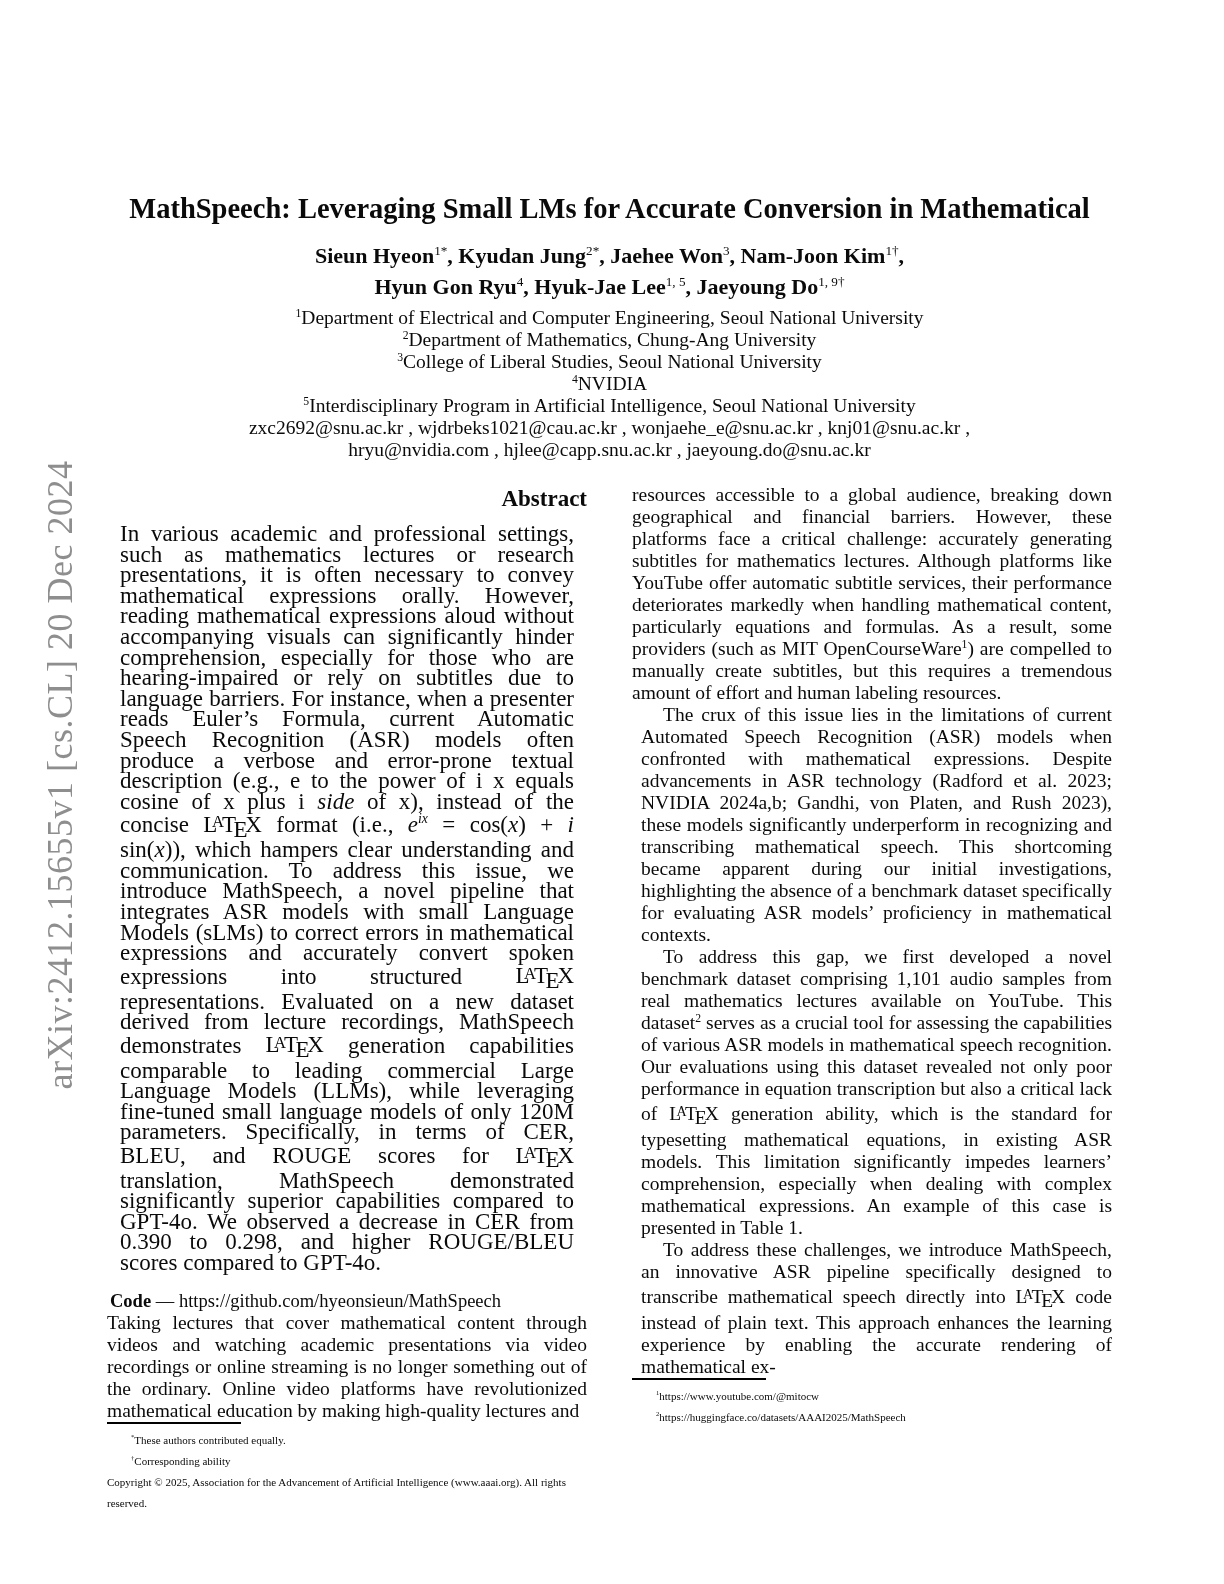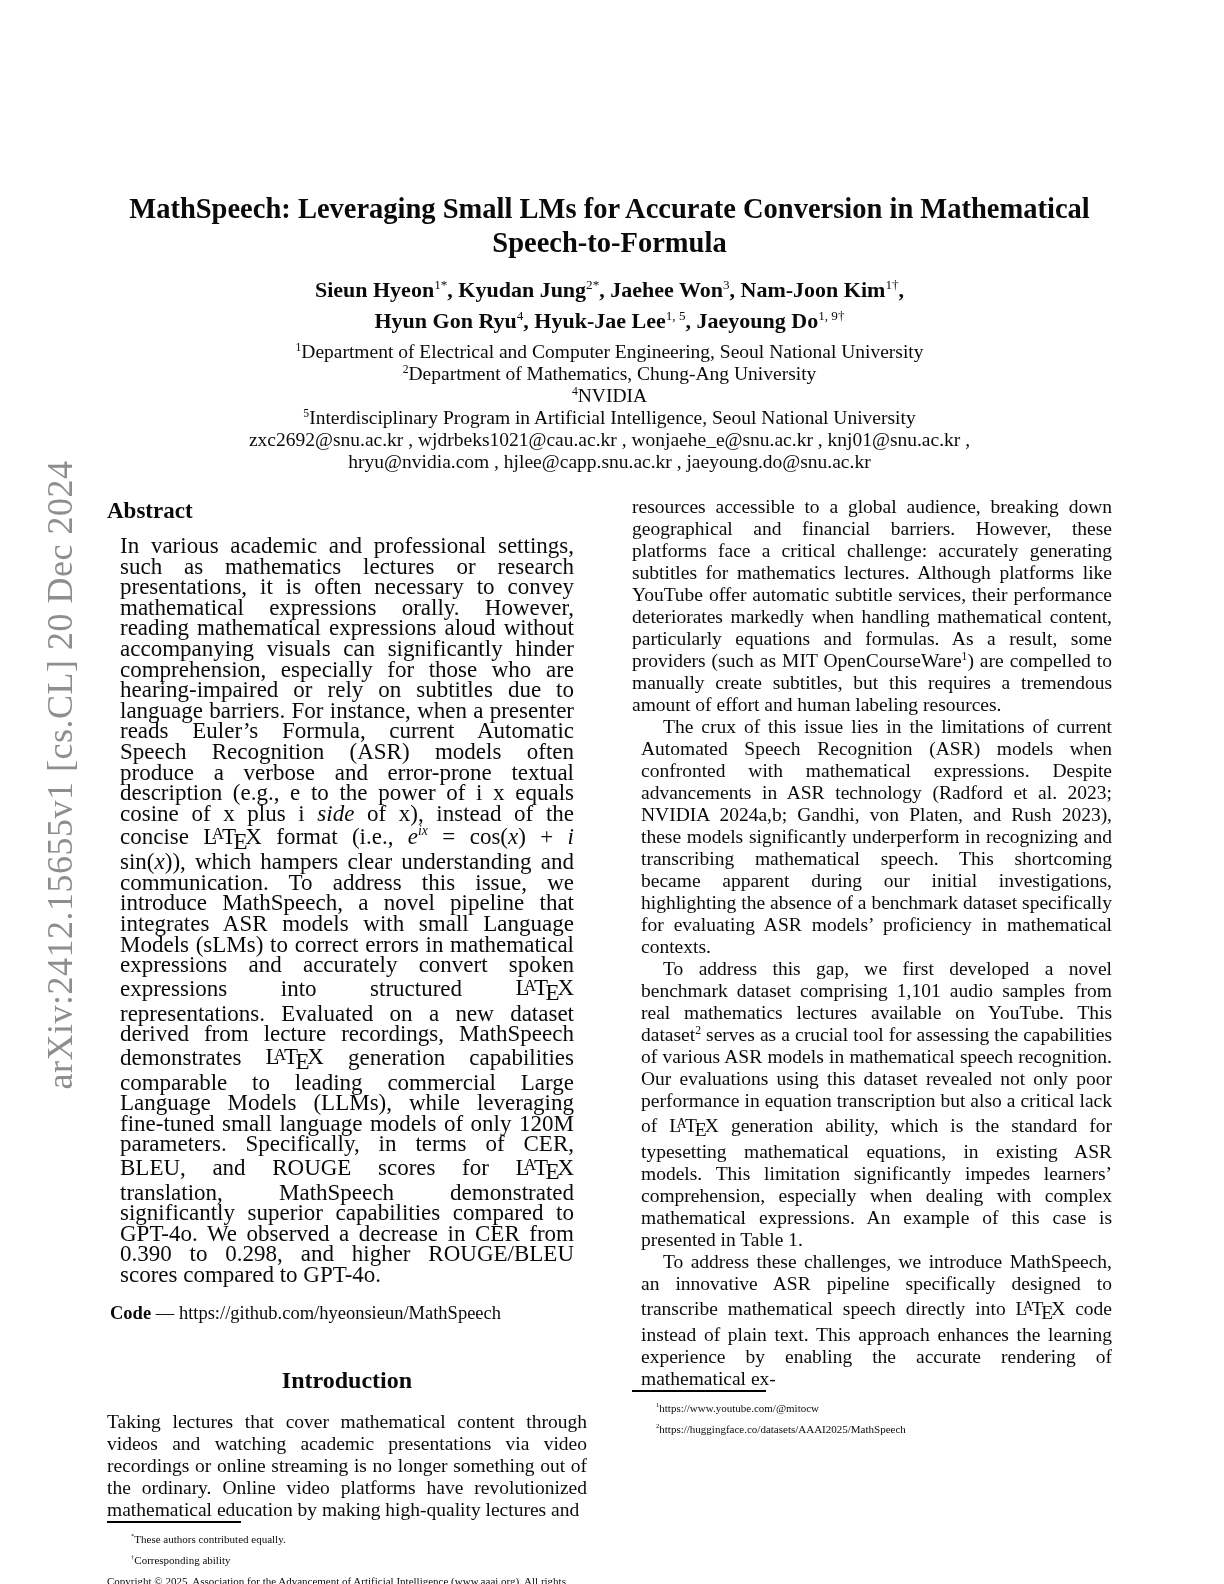--- a/index.html
+++ b/index.html
@@ -25,21 +25,21 @@
 
   .title { font-size:28.5px; line-height:34px; font-weight:700; text-align:center; }
   .authors { margin-top:14px; font-size:22px; line-height:31px; font-weight:700; text-align:center; }
   .authors sup { font-weight:400; }
   .affils { margin-top:5px; font-size:19.5px; line-height:22px; text-align:center; }
   .emails { font-size:19.5px; line-height:22px; text-align:center; }
 
   .columns { display:flex; gap:45px; margin-top:23px; height:897px; }
   .col { width:480px; display:flex; flex-direction:column; }
 
-  .abstract-heading { font-size:23px; line-height:28px; font-weight:700; text-align:left; margin:1px 0 11px 0; }
+  .abstract-heading { font-size:23px; line-height:28px; font-weight:700; text-align:right; margin:1px 0 11px 0; }
   .abstract-body { font-size:23px; line-height:20.6px; text-align:justify; padding:0 13px; hyphens:auto; }
   .code-line { margin-top:16px; font-size:18.5px; line-height:22px; padding:0 3px; }
   .code-line b { font-weight:700; }
   .section-heading { margin-top:42px; margin-bottom:17px; font-size:24px; line-height:28px; font-weight:700; text-align:center; }
   .body-para { font-size:19.5px; line-height:22px; text-align:justify; margin:0; hyphens:auto; }
   .body-para.indent { text-indent:22px;margin-left:9px; }
 
   .footnotes { margin-top:auto; font-size:11px; line-height:21px; }
   .fn-rule { width:134px; border-top:2px solid #000; margin-bottom:6px; }
   .fn { text-indent:24px; }
@@ -56,49 +56,48 @@
 <body>
 
 <div class="page">
 
   <div class="watermark">arXiv:2412.15655v1 [cs.CL] 20 Dec 2024</div>
 
   <div class="content">
 
     <div class="title">
       <div>MathSpeech: Leveraging Small LMs for Accurate Conversion in Mathematical</div>
-      <div>Speech-to-Formula</div>
     </div>
 
     <div class="authors">
       <div>Sieun Hyeon<sup>1*</sup>, Kyudan Jung<sup>2*</sup>, Jaehee Won<sup>3</sup>, Nam-Joon Kim<sup>1†</sup>,</div>
       <div>Hyun Gon Ryu<sup>4</sup>, Hyuk-Jae Lee<sup>1, 5</sup>, Jaeyoung Do<sup>1, 9†</sup></div>
     </div>
 
     <div class="affils">
       <div><sup>1</sup>Department of Electrical and Computer Engineering, Seoul National University</div>
       <div><sup>2</sup>Department of Mathematics, Chung-Ang University</div>
+      <div><sup>3</sup>College of Liberal Studies, Seoul National University</div>
       <div><sup>4</sup>NVIDIA</div>
       <div><sup>5</sup>Interdisciplinary Program in Artificial Intelligence, Seoul National University</div>
     </div>
 
     <div class="emails">
       <div>zxc2692@snu.ac.kr , wjdrbeks1021@cau.ac.kr , wonjaehe_e@snu.ac.kr , knj01@snu.ac.kr ,</div>
       <div>hryu@nvidia.com , hjlee@capp.snu.ac.kr , jaeyoung.do@snu.ac.kr</div>
     </div>
 
     <div class="columns">
 
       <div class="col">
         <div class="abstract-heading">Abstract</div>
         <div class="abstract-body">In various academic and professional settings, such as mathematics lectures or research presentations, it is often necessary to convey mathematical expressions orally. However, reading mathematical expressions aloud without accompanying visuals can significantly hinder comprehension, especially for those who are hearing-impaired or rely on subtitles due to language barriers. For instance, when a presenter reads Euler’s Formula, current Automatic Speech Recognition (ASR) models often produce a verbose and error-prone textual description (e.g., e to the power of i x equals cosine of x plus i <i>side</i> of x), instead of the concise <span class="latex-logo">L<span class="lx-a">A</span>T<span class="lx-e">E</span>X</span> format (i.e., <i>e</i><sup><i>ix</i></sup> = cos(<i>x</i>) + <i>i</i> sin(<i>x</i>)), which hampers clear understanding and communication. To address this issue, we introduce MathSpeech, a novel pipeline that integrates ASR models with small Language Models (sLMs) to correct errors in mathematical expressions and accurately convert spoken expressions into structured <span class="latex-logo">L<span class="lx-a">A</span>T<span class="lx-e">E</span>X</span> representations. Evaluated on a new dataset derived from lecture recordings, MathSpeech demonstrates <span class="latex-logo">L<span class="lx-a">A</span>T<span class="lx-e">E</span>X</span> generation capabilities comparable to leading commercial Large Language Models (LLMs), while leveraging fine-tuned small language models of only 120M parameters. Specifically, in terms of CER, BLEU, and ROUGE scores for <span class="latex-logo">L<span class="lx-a">A</span>T<span class="lx-e">E</span>X</span> translation, MathSpeech demonstrated significantly superior capabilities compared to GPT-4o. We observed a decrease in CER from 0.390 to 0.298, and higher ROUGE/BLEU scores compared to GPT-4o.</div>
 
         <div class="code-line"><b>Code</b><span> — </span><span class="url">https://github.com/hyeonsieun/MathSpeech</span></div>
 
-        <div class="section-heading">Introduction</div>
         <p class="body-para">Taking lectures that cover mathematical content through videos and watching academic presentations via video recordings or online streaming is no longer something out of the ordinary. Online video platforms have revolutionized mathematical education by making high-quality lectures and</p>
 
         <div class="footnotes">
           <div class="fn-rule"></div>
           <div class="fn"><sup>*</sup><span>These authors contributed equally.</span></div>
           <div class="fn"><sup>†</sup><span>Corresponding ability</span></div>
           <div class="fn-copyright">Copyright © 2025, Association for the Advancement of Artificial Intelligence (www.aaai.org). All rights reserved.</div>
         </div>
       </div>
 

